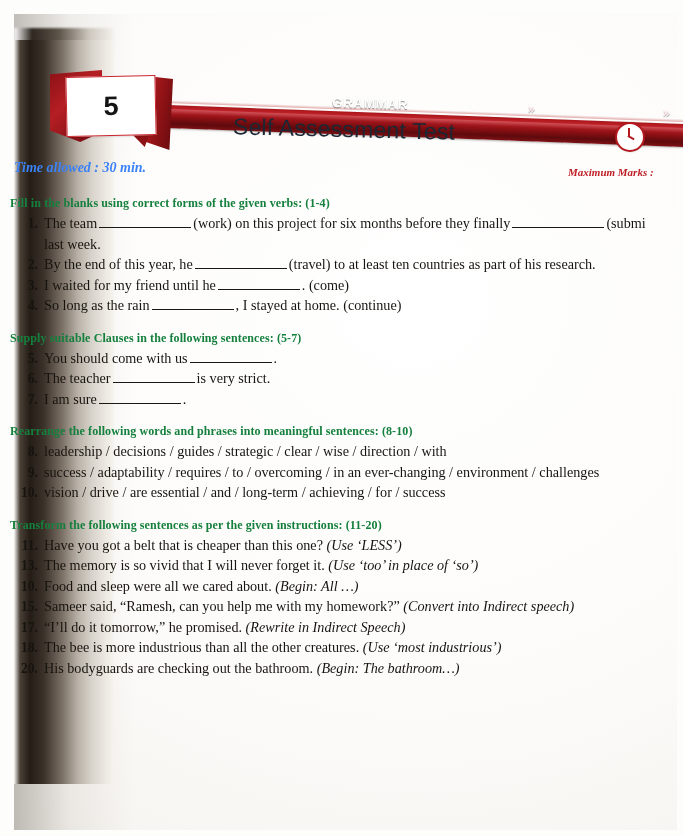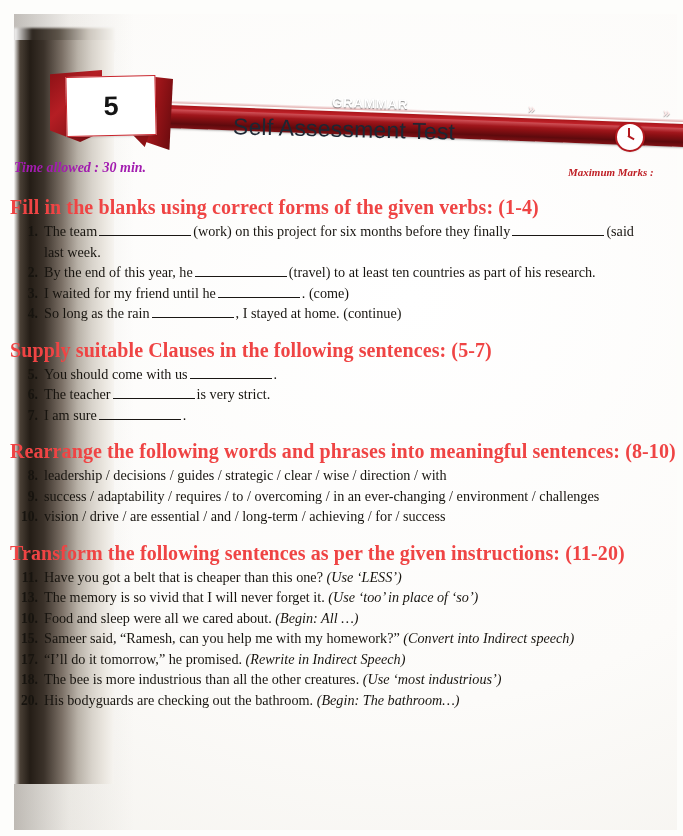--- a/index.html
+++ b/index.html
@@ -162,42 +162,42 @@
   }
   .clock:before,.clock:after{
     content:"";position:absolute;background:#b4191f;
   }
   .clock:before{left:11px;top:4px;width:1.6px;height:9px;}
   .clock:after{left:11px;top:11px;width:7px;height:1.6px;transform-origin:left center;transform:rotate(28deg);}
 
   
   .time-allowed{
     position:absolute;left:14px;top:160px;
-    color:#a21caf;
+    color:#3b82f6;
     font-family:"Liberation Serif", serif;
     font-weight:bold;font-style:italic;font-size:14px;
     white-space:nowrap;
   }
   .max-marks{
     position:absolute;left:568px;top:166px;
     color:#bf2026;
     font-family:"Liberation Serif", serif;
     font-weight:bold;font-style:italic;font-size:11px;
     white-space:nowrap;
   }
 
   
   #content{position:absolute;left:0;top:196px;right:0;bottom:0;}
 
   .section{margin-bottom:4px;}
   .sec-head{
     font-family:"Liberation Serif", serif;
     font-weight:bold;
-    font-size:20px;
-    color:#ef4444;
+    font-size:12px;
+    color:#15803d;
     margin:0 0 3px 10px;
     letter-spacing:.1px;
     white-space:nowrap;
   }
   .qlist{list-style:none;margin:0;padding:0;}
   .qitem{
     position:relative;
     font-size:14.2px;
     line-height:19.5px;
     color:#17140f;
@@ -267,21 +267,21 @@
     <div class="max-marks">Maximum Marks :</div>
   </div>
 
   <div id="content">
 
     <div class="section">
       <div class="sec-head">Fill in the blanks using correct forms of the given verbs: (1-4)</div>
       <ul class="qlist">
         <li class="qitem">
           <span class="qnum">1.</span>
-          <span class="qtext"><span>The team</span><span class="blank b-wide"></span><span>(work) on this project for six months before they finally</span><span class="blank b-wide"></span><span>(said</span></span>
+          <span class="qtext"><span>The team</span><span class="blank b-wide"></span><span>(work) on this project for six months before they finally</span><span class="blank b-wide"></span><span>(submi</span></span>
         </li>
         <li class="qitem">
           <span class="qnum"></span>
           <span class="qtext">last week.</span>
         </li>
         <li class="qitem">
           <span class="qnum">2.</span>
           <span class="qtext"><span>By the end of this year, he</span><span class="blank b-wide"></span><span>(travel) to at least ten countries as part of his research.</span></span>
         </li>
         <li class="qitem">

